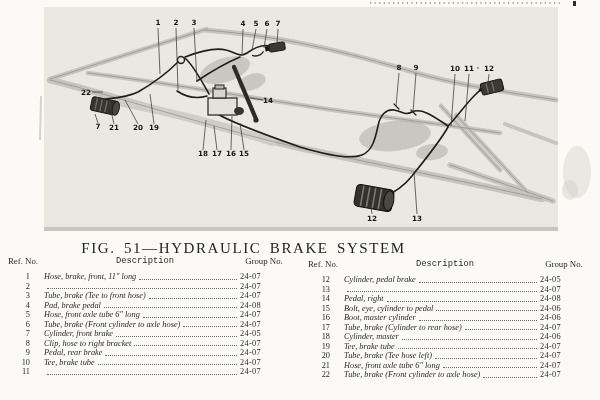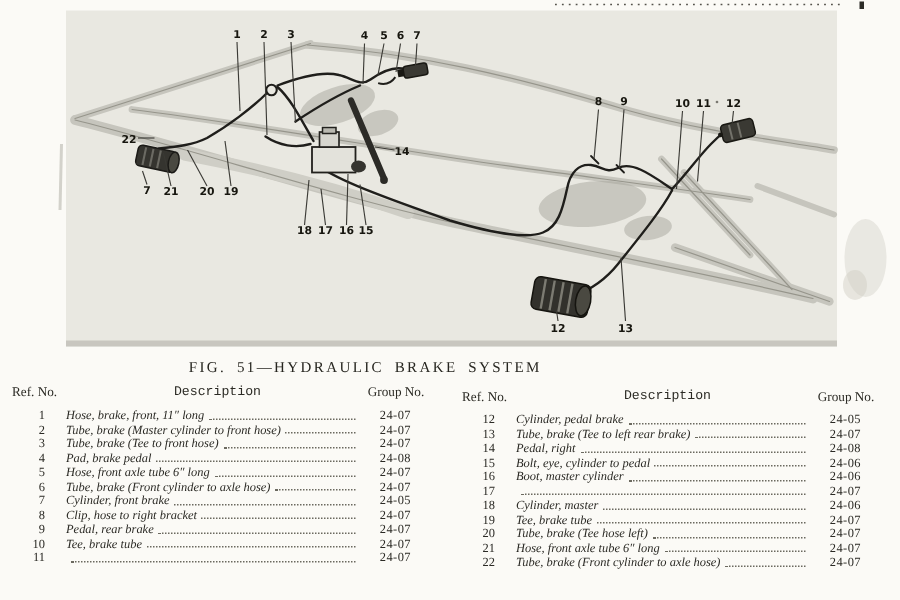--- a/index.html
+++ b/index.html
@@ -7,35 +7,35 @@
     width:600px;height:400px;overflow:hidden;position:relative;
     background:#fbfaf6;
     font-family:"Liberation Serif","DejaVu Serif",serif;
   }
   #diagram-svg{position:absolute;left:0;top:0;}
   .callout{font:700 7.2px "DejaVu Sans",sans-serif;fill:#17160f;text-anchor:middle;}
   .leader{stroke:#3a3934;stroke-width:.75;}
 
   .caption{
     position:absolute;left:0;top:240px;width:487px;text-align:center;
-    font-size:10px;color:#26251f;letter-spacing:1.6px;word-spacing:3px;
+    font-size:15px;color:#26251f;letter-spacing:1.6px;word-spacing:3px;
   }
   .half-table{position:absolute;width:288px;}
   #left-table{left:6px;top:256px;}
   #right-table{left:306px;top:259px;}
   .thead{display:flex;align-items:flex-start;font-size:8.8px;color:#2b2a24;margin-bottom:6px;}
   .h-ref{width:48px;text-align:left;padding-left:2px;}
   .h-desc{flex:1;text-align:center;font-family:Liberation Mono, monospace;}
   .h-group{width:60px;text-align:center;}
   .rows{display:block;}
   .prow{display:flex;align-items:baseline;height:9.5px;font-size:8.3px;color:#2b2a25;white-space:nowrap;}
   .c-ref{width:24px;text-align:right;margin-right:14px;}
   .c-desc{flex:0 0 auto;font-style:italic;}
   .c-lead{flex:1 1 4px;border-bottom:1px dotted #6b695f;margin:0 3px 2px 3px;min-width:4px;align-self:flex-end;}
-  .c-grp{width:34px;text-align:right;margin-right:20px;letter-spacing:.3px;}
+  .c-grp{width:34px;text-align:left;margin-right:20px;letter-spacing:.3px;}
 </style>
 </head>
 <body>
 
 <svg id="diagram-svg" width="600" height="400" viewBox="0 0 600 400">
 
   <rect x="44" y="7" width="514" height="224" fill="#e9e8e1"></rect>
   <rect x="44" y="227" width="514" height="4" fill="#b9b8b0" opacity=".7"></rect>
 
   <g>
@@ -189,21 +189,20 @@
   </div>
   <div class="rows">
       <div class="prow">
         <span class="c-ref">1</span>
         <span class="c-desc">Hose, brake, front, 11″ long</span>
         <span class="c-lead"></span>
         <span class="c-grp">24-07</span>
       </div>
       <div class="prow">
         <span class="c-ref">2</span>
-        <span class="c-desc">Tube, brake (Master cylinder to front hose)</span>
         <span class="c-lead"></span>
         <span class="c-grp">24-07</span>
       </div>
       <div class="prow">
         <span class="c-ref">3</span>
         <span class="c-desc">Tube, brake (Tee to front hose)</span>
         <span class="c-lead"></span>
         <span class="c-grp">24-07</span>
       </div>
       <div class="prow">
@@ -264,21 +263,20 @@
   </div>
   <div class="rows">
       <div class="prow">
         <span class="c-ref">12</span>
         <span class="c-desc">Cylinder, pedal brake</span>
         <span class="c-lead"></span>
         <span class="c-grp">24-05</span>
       </div>
       <div class="prow">
         <span class="c-ref">13</span>
-        <span class="c-desc">Tube, brake (Tee to left rear brake)</span>
         <span class="c-lead"></span>
         <span class="c-grp">24-07</span>
       </div>
       <div class="prow">
         <span class="c-ref">14</span>
         <span class="c-desc">Pedal, right</span>
         <span class="c-lead"></span>
         <span class="c-grp">24-08</span>
       </div>
       <div class="prow">
@@ -288,20 +286,21 @@
         <span class="c-grp">24-06</span>
       </div>
       <div class="prow">
         <span class="c-ref">16</span>
         <span class="c-desc">Boot, master cylinder</span>
         <span class="c-lead"></span>
         <span class="c-grp">24-06</span>
       </div>
       <div class="prow">
         <span class="c-ref">17</span>
+        <span class="c-desc">Tube, brake (Cylinder to rear hose)</span>
         <span class="c-lead"></span>
         <span class="c-grp">24-07</span>
       </div>
       <div class="prow">
         <span class="c-ref">18</span>
         <span class="c-desc">Cylinder, master</span>
         <span class="c-lead"></span>
         <span class="c-grp">24-06</span>
       </div>
       <div class="prow">

